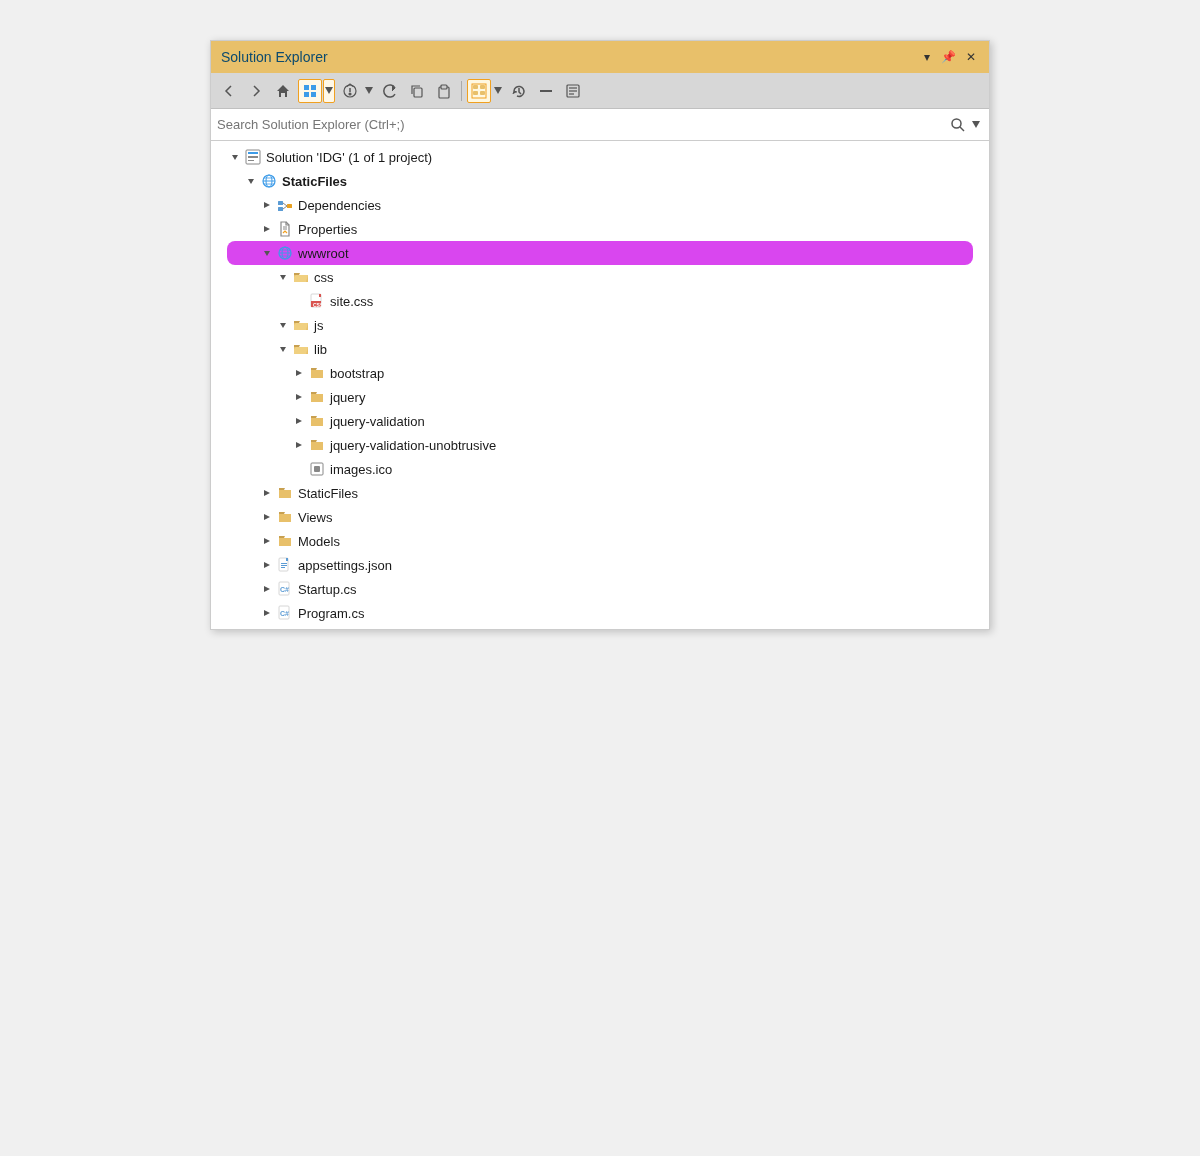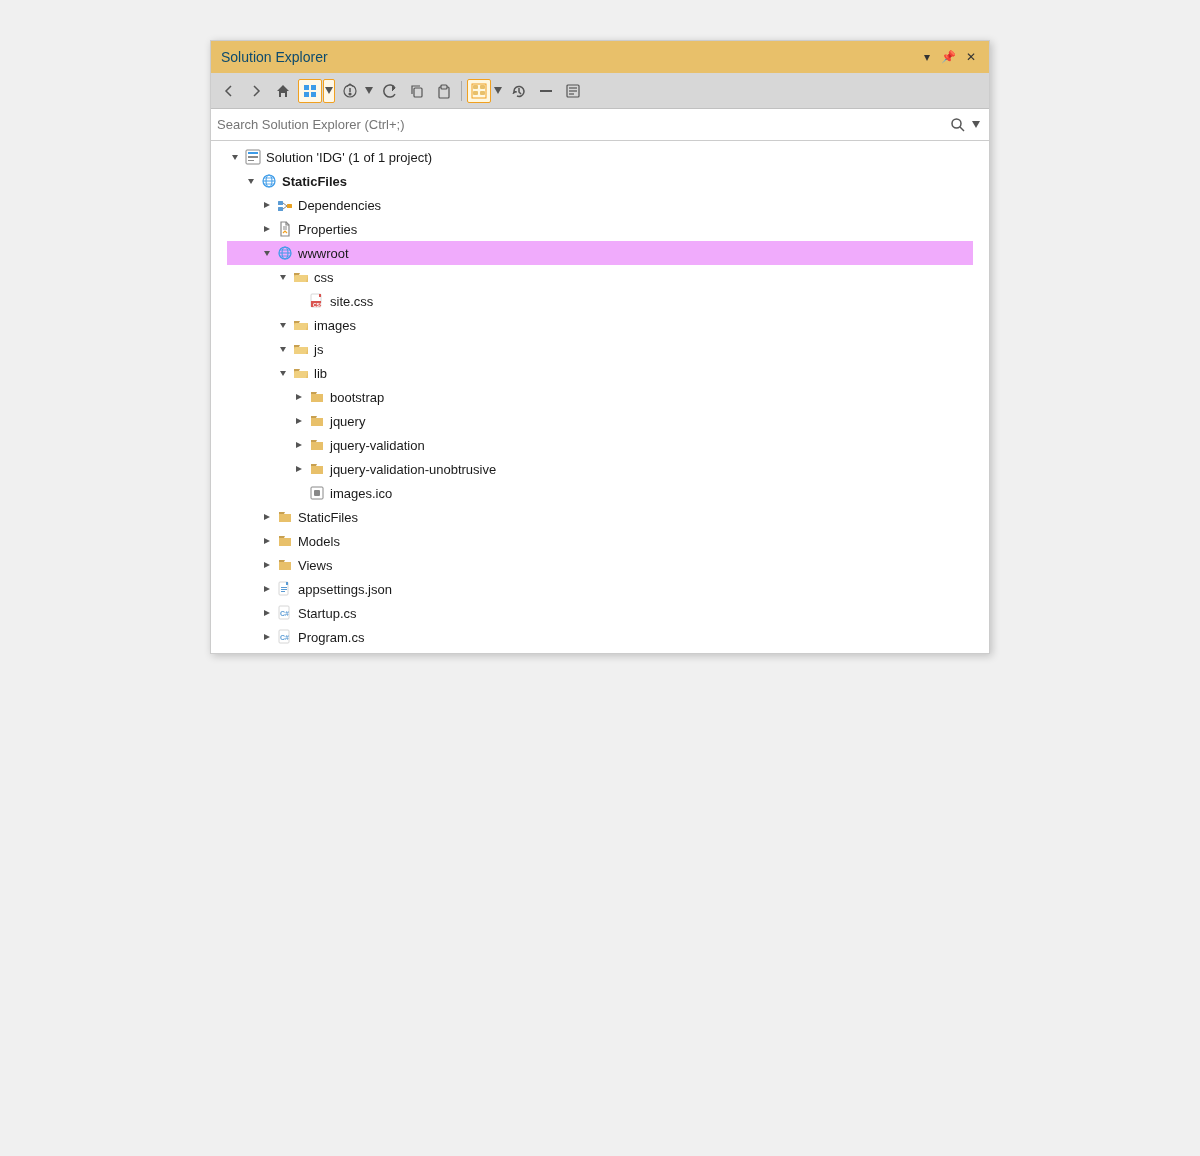--- a/index.html
+++ b/index.html
@@ -130,21 +130,22 @@
 
     .tree-item {
       display: flex;
       align-items: center;
       height: 24px;
       cursor: pointer;
       padding-right: 8px;
       white-space: nowrap;
     }
     .tree-item.selected {
-      background: #f0abfc;
+      background: #d946ef;
+      border-radius: 8px;
     }
 
     .tree-item .indent {
       display: inline-block;
       flex-shrink: 0;
     }
     .tree-item .expander {
       width: 16px;
       height: 16px;
       display: flex;
@@ -438,52 +439,36 @@
             <polygon points="2,3 8,3 5,8"></polygon>
           </svg>
         </span>
         <span class="icon">
           <svg width="16" height="16" viewBox="0 0 16 16">
         <path d="M1 6 L1 13 L15 13 L15 6 Z" fill="#e8c06a"></path>
         <path d="M1 6 L6 6 L7 4 L1 4 Z" fill="#c8a050"></path>
         <path d="M1 8 L3 6 L15 6 L13 13 L1 13 Z" fill="#f0d080"></path>
       </svg>
         </span>
-        <span class="label">images</span>
+        <span class="label">js</span>
       </div>
       <div class="tree-item">
         <span class="indent" style="width: 48px;"></span>
         <span class="expander">
           <svg width="10" height="10" viewBox="0 0 10 10" fill="#555">
             <polygon points="2,3 8,3 5,8"></polygon>
           </svg>
         </span>
         <span class="icon">
           <svg width="16" height="16" viewBox="0 0 16 16">
         <path d="M1 6 L1 13 L15 13 L15 6 Z" fill="#e8c06a"></path>
         <path d="M1 6 L6 6 L7 4 L1 4 Z" fill="#c8a050"></path>
         <path d="M1 8 L3 6 L15 6 L13 13 L1 13 Z" fill="#f0d080"></path>
       </svg>
         </span>
-        <span class="label">js</span>
-      </div>
-      <div class="tree-item">
-        <span class="indent" style="width: 48px;"></span>
-        <span class="expander">
-          <svg width="10" height="10" viewBox="0 0 10 10" fill="#555">
-            <polygon points="2,3 8,3 5,8"></polygon>
-          </svg>
-        </span>
-        <span class="icon">
-          <svg width="16" height="16" viewBox="0 0 16 16">
-        <path d="M1 6 L1 13 L15 13 L15 6 Z" fill="#e8c06a"></path>
-        <path d="M1 6 L6 6 L7 4 L1 4 Z" fill="#c8a050"></path>
-        <path d="M1 8 L3 6 L15 6 L13 13 L1 13 Z" fill="#f0d080"></path>
-      </svg>
-        </span>
         <span class="label">lib</span>
       </div>
       <div class="tree-item">
         <span class="indent" style="width: 64px;"></span>
         <span class="expander">
           <svg width="10" height="10" viewBox="0 0 10 10" fill="#555">
             <polygon points="2,2 8,5 2,8"></polygon>
           </svg>
         </span>
         <span class="icon">
@@ -577,37 +562,37 @@
             <polygon points="2,2 8,5 2,8"></polygon>
           </svg>
         </span>
         <span class="icon">
           <svg width="16" height="16" viewBox="0 0 16 16">
         <path d="M2 5 L2 13 L14 13 L14 5 Z" fill="#e8c06a"></path>
         <path d="M2 5 L7 5 L8 3 L2 3 Z" fill="#c8a050"></path>
         <rect x="2" y="5" width="12" height="8" fill="#e8c06a" rx="0.5"></rect>
       </svg>
         </span>
-        <span class="label">Models</span>
+        <span class="label">Views</span>
       </div>
       <div class="tree-item">
         <span class="indent" style="width: 32px;"></span>
         <span class="expander">
           <svg width="10" height="10" viewBox="0 0 10 10" fill="#555">
             <polygon points="2,2 8,5 2,8"></polygon>
           </svg>
         </span>
         <span class="icon">
           <svg width="16" height="16" viewBox="0 0 16 16">
         <path d="M2 5 L2 13 L14 13 L14 5 Z" fill="#e8c06a"></path>
         <path d="M2 5 L7 5 L8 3 L2 3 Z" fill="#c8a050"></path>
         <rect x="2" y="5" width="12" height="8" fill="#e8c06a" rx="0.5"></rect>
       </svg>
         </span>
-        <span class="label">Views</span>
+        <span class="label">Models</span>
       </div>
       <div class="tree-item">
         <span class="indent" style="width: 32px;"></span>
         <span class="expander">
           <svg width="10" height="10" viewBox="0 0 10 10" fill="#555">
             <polygon points="2,2 8,5 2,8"></polygon>
           </svg>
         </span>
         <span class="icon">
           <svg width="16" height="16" viewBox="0 0 16 16">

